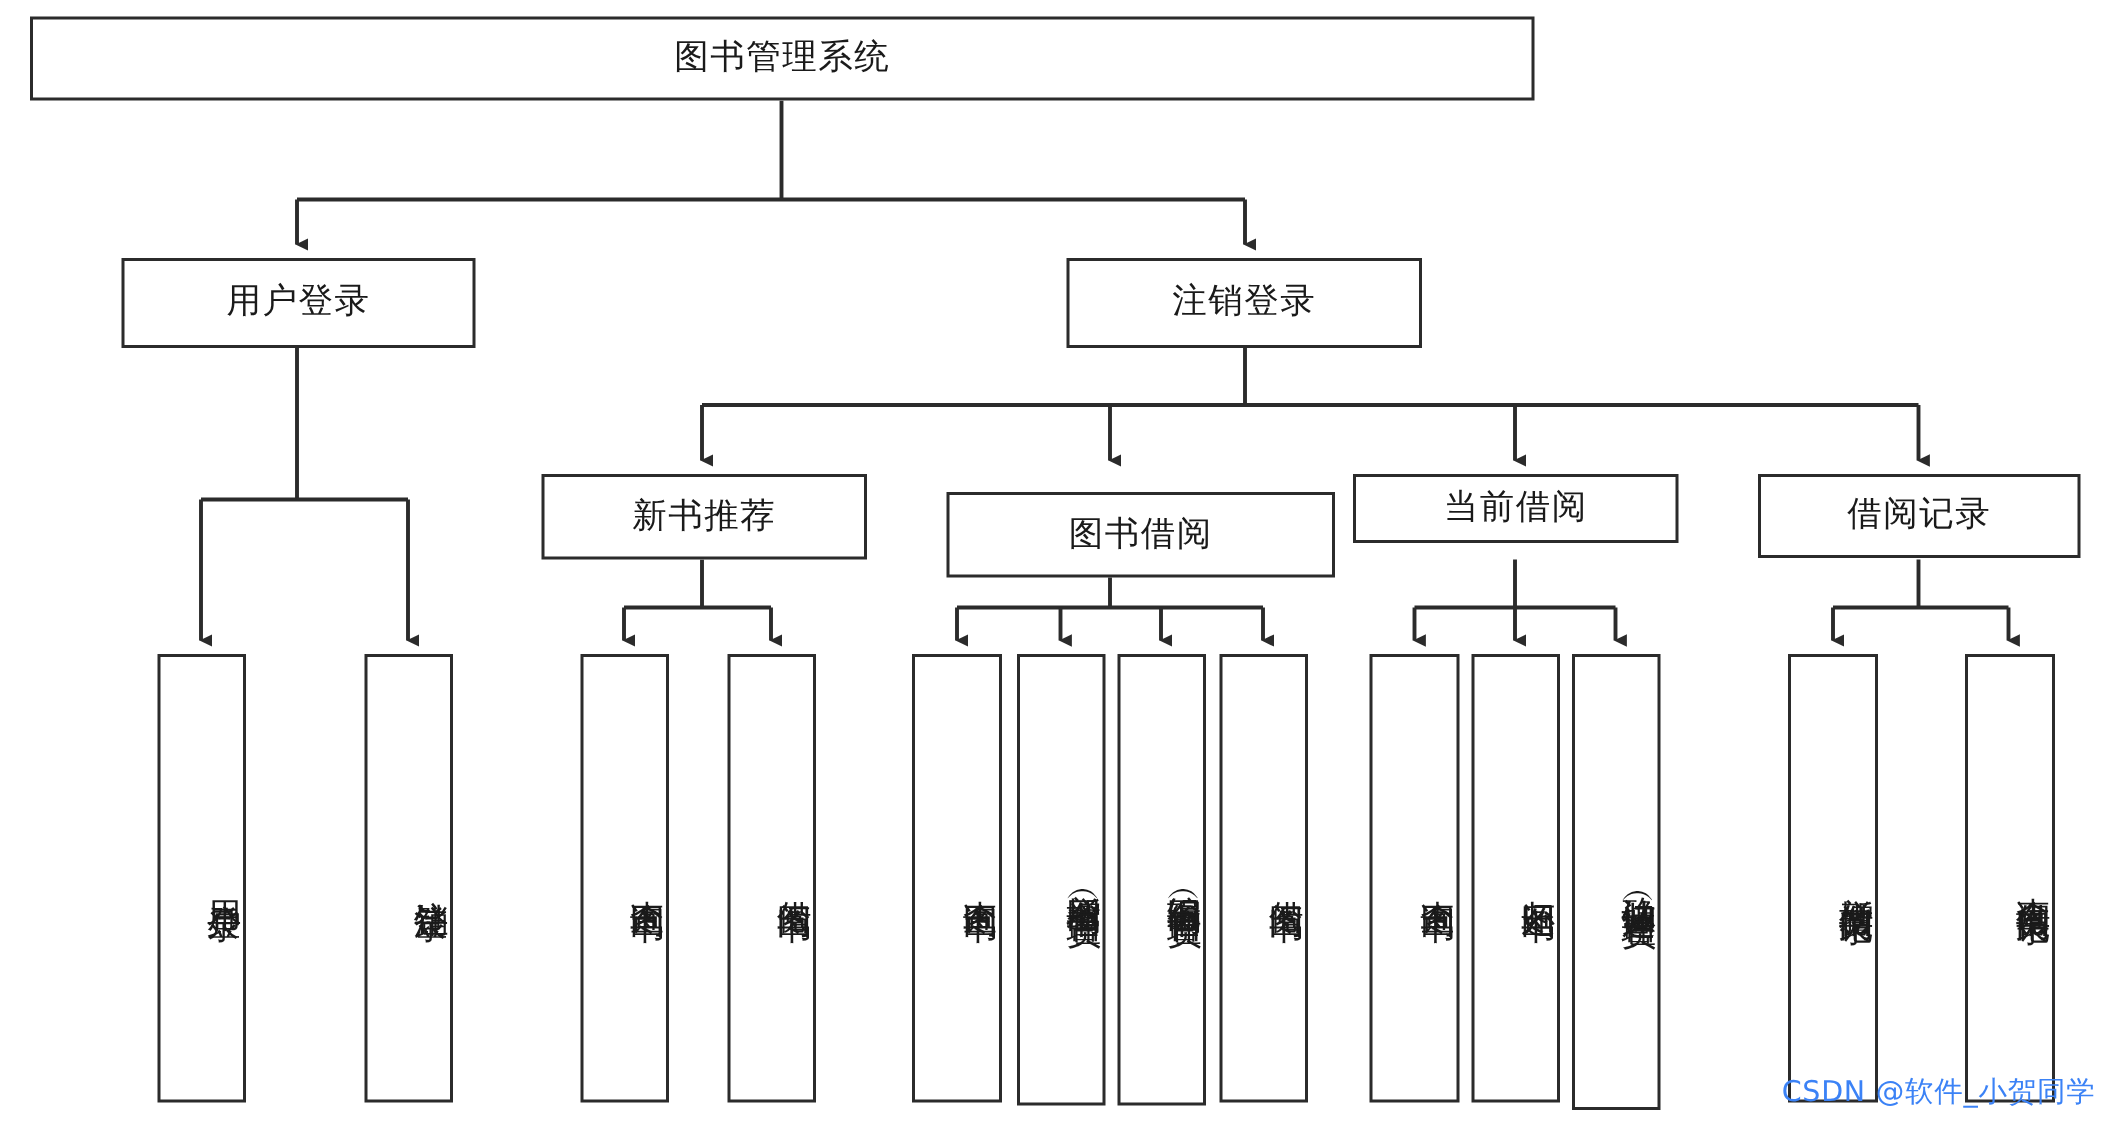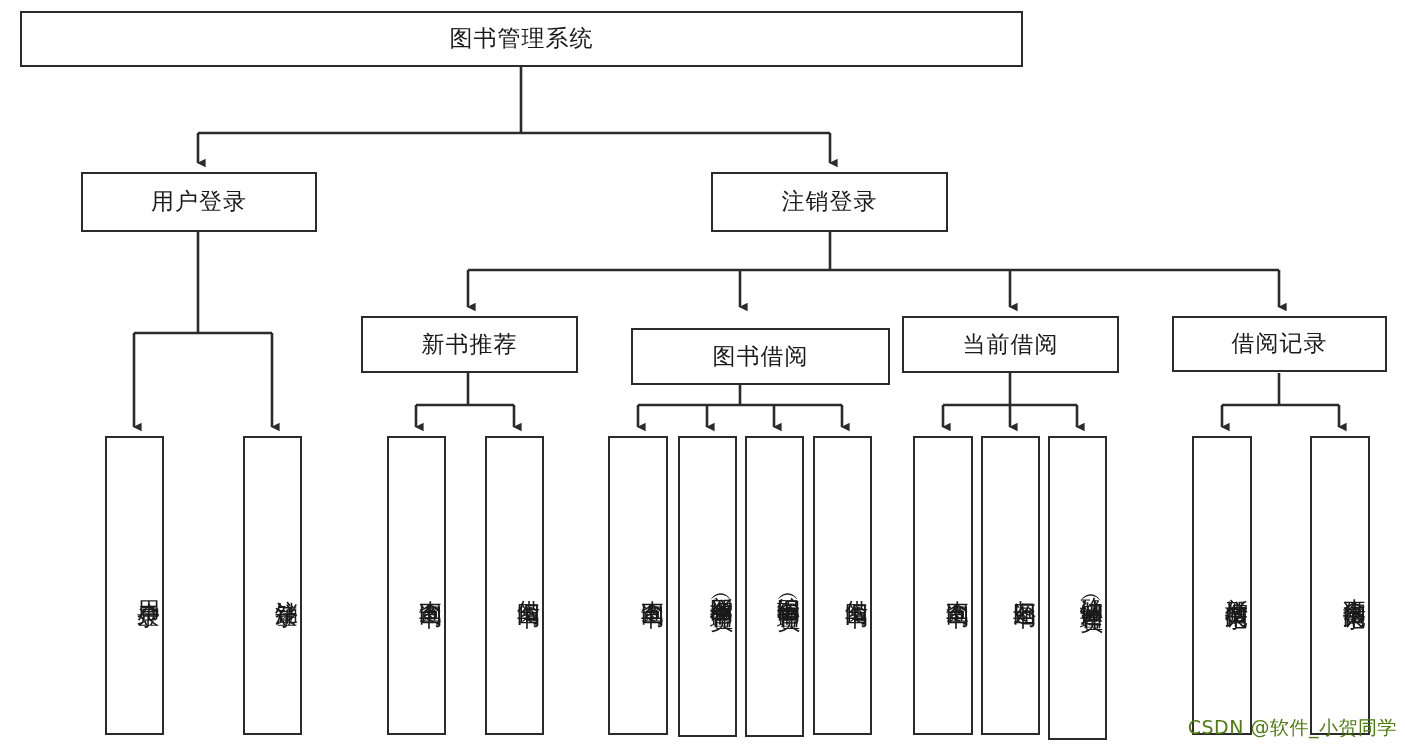--- a/index.html
+++ b/index.html
@@ -57,21 +57,21 @@
     top: 0;
     width: 1405px;
     height: 747px;
     pointer-events: none;
   }
   .watermark {
     position: absolute;
     right: 8px;
     bottom: 6px;
     font-size: 19px;
-    color: #4d7c0f;
+    color: #3b82f6;
     letter-spacing: 0.5px;
     white-space: nowrap;
   }
 </style>
 </head>
 <body>
 
 <div id="canvas">
 
   <svg class="edges" viewBox="0 0 1405 747">
@@ -137,21 +137,21 @@
   </div>
 
   <div class="node node-h" style="left:361px; top:316px; width:217px; height:57px;">
     <span>新书推荐</span>
   </div>
 
   <div class="node node-h" style="left:631px; top:316px; width:259px; height:57px;margin-top:12px;">
     <span>图书借阅</span>
   </div>
 
-  <div class="node node-h" style="left:902px; top:316px; width:217px; height:57px;">
+  <div class="node node-h" style="left:902px; top:316px; width:217px; height:46px;">
     <span>当前借阅</span>
   </div>
 
   <div class="node node-h" style="left:1172px; top:316px; width:215px; height:56px;">
     <span>借阅记录</span>
   </div>
 
   <div class="node node-v" style="left:105px; top:436px; width:59px; height:299px;">
     <span class="vtext">用户登录</span>
   </div>

